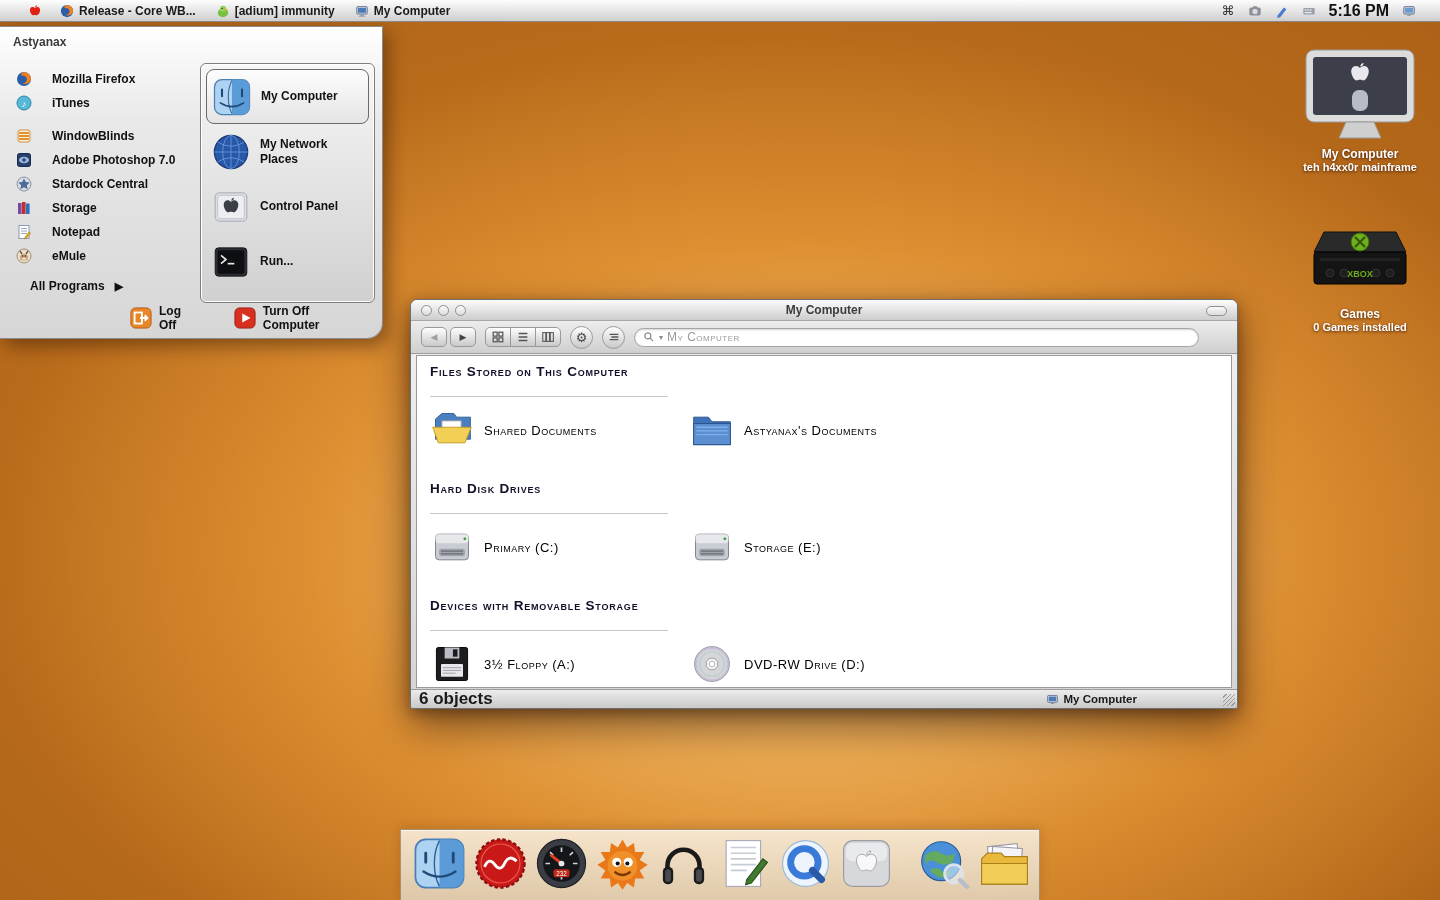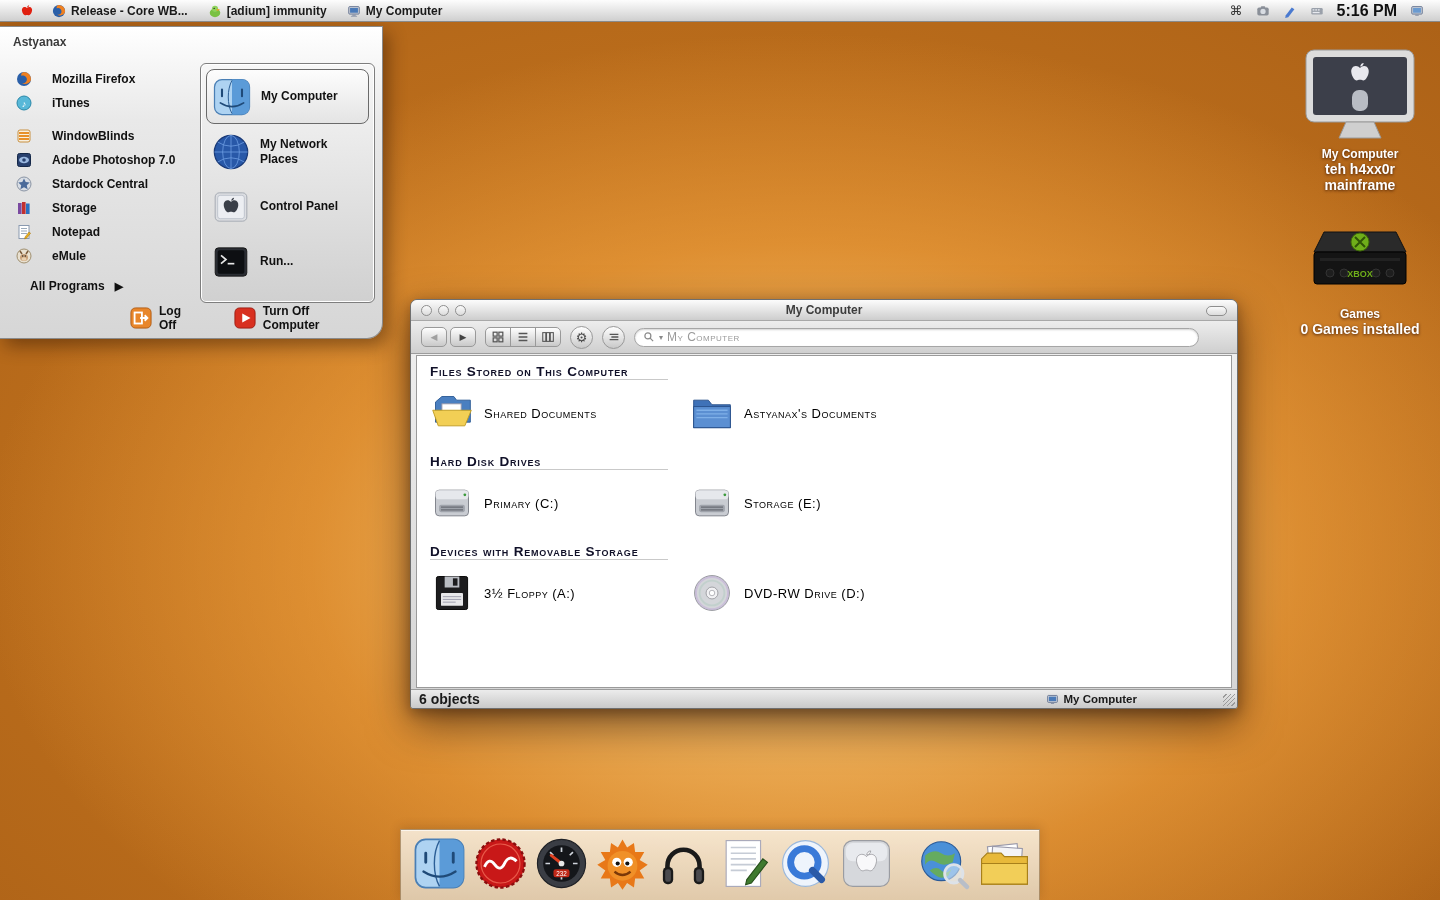--- a/index.html
+++ b/index.html
@@ -10,21 +10,21 @@
   .desktop { position:absolute; inset:0;
     background-color:#a05510;
     background-image:
       radial-gradient(ellipse 1100px 700px at 56% 62%, rgba(255,216,140,.95), rgba(245,166,66,.55) 45%, rgba(200,110,25,0) 75%),
       radial-gradient(ellipse 1900px 1300px at 50% 58%, #d07e22 0%, #8f4a0e 100%);
   }
 
   
   .menubar { position:absolute; top:0; left:0; right:0; height:22px;
     background:linear-gradient(#fdfdfd,#cfcfcf); border-bottom:1px solid #8a8a8a;
-    display:flex; align-items:center; padding:0 12px; font-size:12px; color:#1a1a1a; z-index:50;}
+    display:flex; align-items:center; padding:0 20px; font-size:12px; color:#1a1a1a; z-index:50;}
   .mb-apple { display:flex; align-items:center; padding:0 8px; height:100%; }
   .mb-item { display:flex; align-items:center; gap:5px; padding:0 10px; height:100%; font-weight:bold; white-space:nowrap;}
   .mb-right { margin-left:auto; display:flex; align-items:center; gap:13px; padding-right:4px;}
   .mb-glyph { font-size:13px; color:#333; }
   .mb-clock { font-weight:bold; font-size:16px; color:#111; }
 
   
   .startmenu { position:absolute; top:26px; left:0; width:383px; height:313px;
     background:linear-gradient(180deg,#ffffff,#e9e9e9 30%,#d6d6d6);
     border:1px solid #8a8a8a; border-left:none; border-radius:0 0 16px 0;
@@ -51,21 +51,21 @@
   .i40 { width:40px; height:40px; flex:0 0 40px; }
   .i22 { width:22px; height:22px; flex:0 0 22px; }
   .i14 { width:14px; height:14px; }
 
   
   .dicon { position:absolute; width:132px; text-align:center; color:#fff; z-index:5; cursor:default;}
   .dicon-1 { left:1294px; top:48px; }
   .dicon-2 { left:1294px; top:218px; }
   .dicon svg { display:block; margin:0 auto; }
   .dicon-title { font-size:12px; font-weight:bold; margin-top:3px; text-shadow:0 1px 3px rgba(50,15,0,.85); }
-  .dicon-sub { font-size:14px; font-weight:bold; text-shadow:0 1px 3px rgba(50,15,0,.85); }
+  .dicon-sub { font-size:11px; font-weight:bold; text-shadow:0 1px 3px rgba(50,15,0,.85); }
 
   
   .window { position:absolute; left:410px; top:299px; width:828px; height:410px;
     background:linear-gradient(#f2f2f2,#d4d4d4); border:1px solid #6f6f6f; border-radius:7px 7px 3px 3px;
     box-shadow:0 16px 42px rgba(30,10,0,.55), 0 4px 14px rgba(30,10,0,.35); z-index:10; }
   .titlebar { position:relative; height:21px; background:linear-gradient(#fcfcfc,#cdcdcd);
     border-bottom:1px solid #a8a8a8; border-radius:7px 7px 0 0; display:flex; align-items:center; justify-content:center;}
   .win-controls { position:absolute; left:10px; top:5px; display:flex; gap:6px; }
   .win-ctl { width:11px; height:11px; border-radius:50%; border:1.5px solid #8e8e8e;
     background:linear-gradient(#fafafa,#dcdcdc); }
@@ -87,35 +87,35 @@
     background:linear-gradient(#fefefe,#c9c9c9); display:flex; align-items:center; justify-content:center;
     font-size:13px; color:#4a4a4a; }
   .searchbox { flex:1; margin-right:28px; height:19px; border:1px solid #a6a6a6; border-radius:10px;
     background:#fff; display:flex; align-items:center; gap:4px; padding:0 8px;
     box-shadow:inset 0 1px 2px rgba(0,0,0,.18); }
   .search-val { font-size:12px; color:#9a9a9a; font-variant:small-caps; letter-spacing:.5px; }
   .search-caret { font-size:8px; color:#8a8a8a; }
 
   .content { position:absolute; left:5px; right:5px; top:55px; bottom:20px; background:#fff;
     border:1px solid #9a9a9a; padding:8px 13px; overflow:hidden; }
-  .section { margin-top:19px; }
+  .section { margin-top:29px; }
   .section:first-child { margin-top:0; }
   .section-header { font-size:13.5px; font-weight:bold; color:#101028; font-variant:small-caps;
-    letter-spacing:.8px; padding-bottom:0; border-bottom:1px solid #c9c9c9;
+    letter-spacing:.8px; padding-bottom:17px; border-bottom:1px solid #c9c9c9;
     width:max-content; min-width:238px; }
   .items { display:grid; grid-template-columns:260px auto; margin-top:11px; row-gap:32px; }
   .win-item { display:flex; align-items:center; gap:10px; cursor:default; }
   .win-icon { width:44px; height:44px; flex:0 0 44px; }
   .win-icon svg { width:44px; height:44px; }
   .win-label { font-size:13px; color:#000; font-variant:small-caps; letter-spacing:.5px; }
 
   .statusbar { position:absolute; left:0; right:0; bottom:0; height:19px;
     background:linear-gradient(#ececec,#c9c9c9); border-top:1px solid #9c9c9c;
     display:flex; align-items:center; padding:0 8px; border-radius:0 0 3px 3px; }
-  .status-left { font-size:14px; font-weight:bold; color:#1a1a1a; }
+  .status-left { font-size:17px; font-weight:bold; color:#1a1a1a; }
   .status-right { position:absolute; right:100px; display:flex; align-items:center; gap:5px;
     font-size:11.5px; font-weight:bold; color:#1a1a1a; }
   .grip { position:absolute; right:2px; bottom:2px; width:12px; height:12px;
     background:repeating-linear-gradient(135deg, transparent 0 2px, #9a9a9a 2px 3px); }
 
   
   .dock { position:absolute; left:400px; bottom:0; width:640px; height:71px;
     background:linear-gradient(rgba(250,244,232,.84), rgba(226,214,194,.84));
     border:1px solid rgba(125,90,45,.55); border-bottom:none;
     box-shadow:inset 0 1px 0 rgba(255,255,255,.65), 0 -2px 10px rgba(60,25,0,.18);

